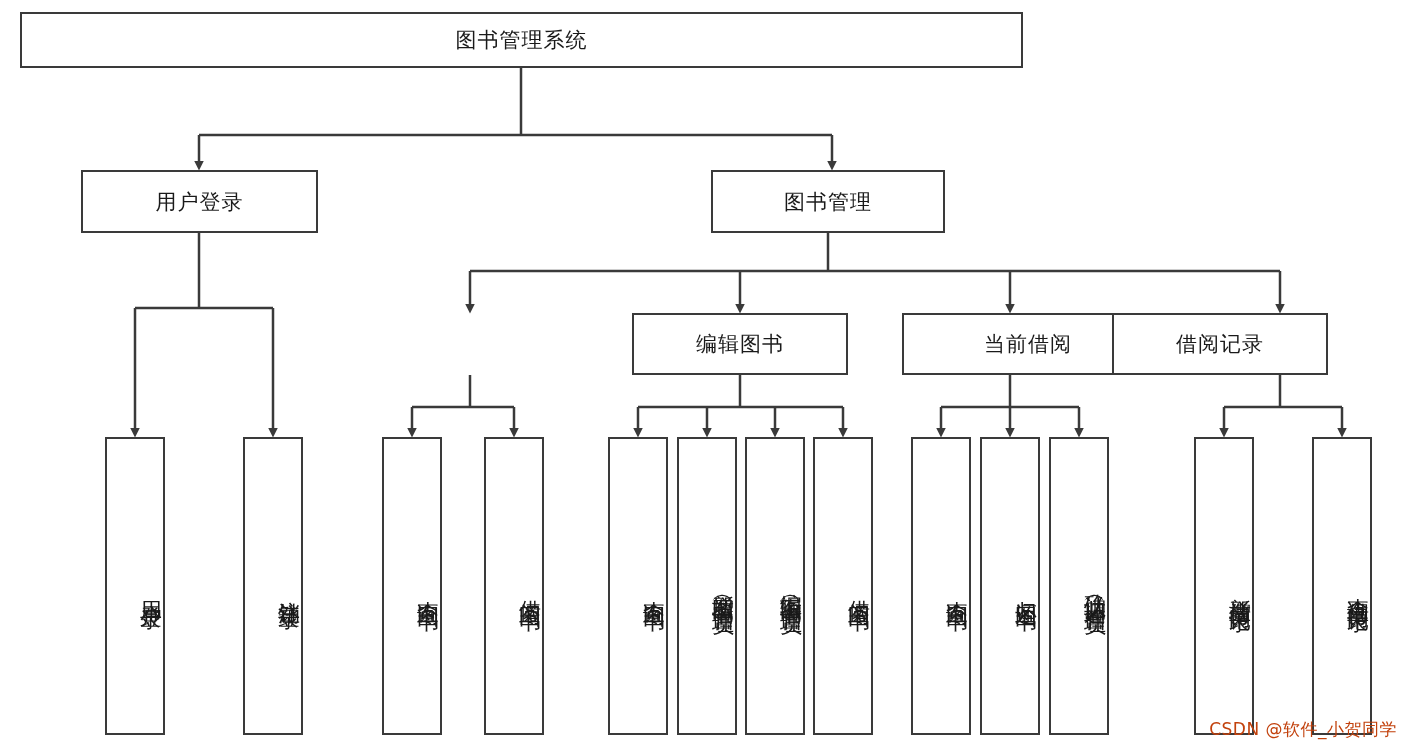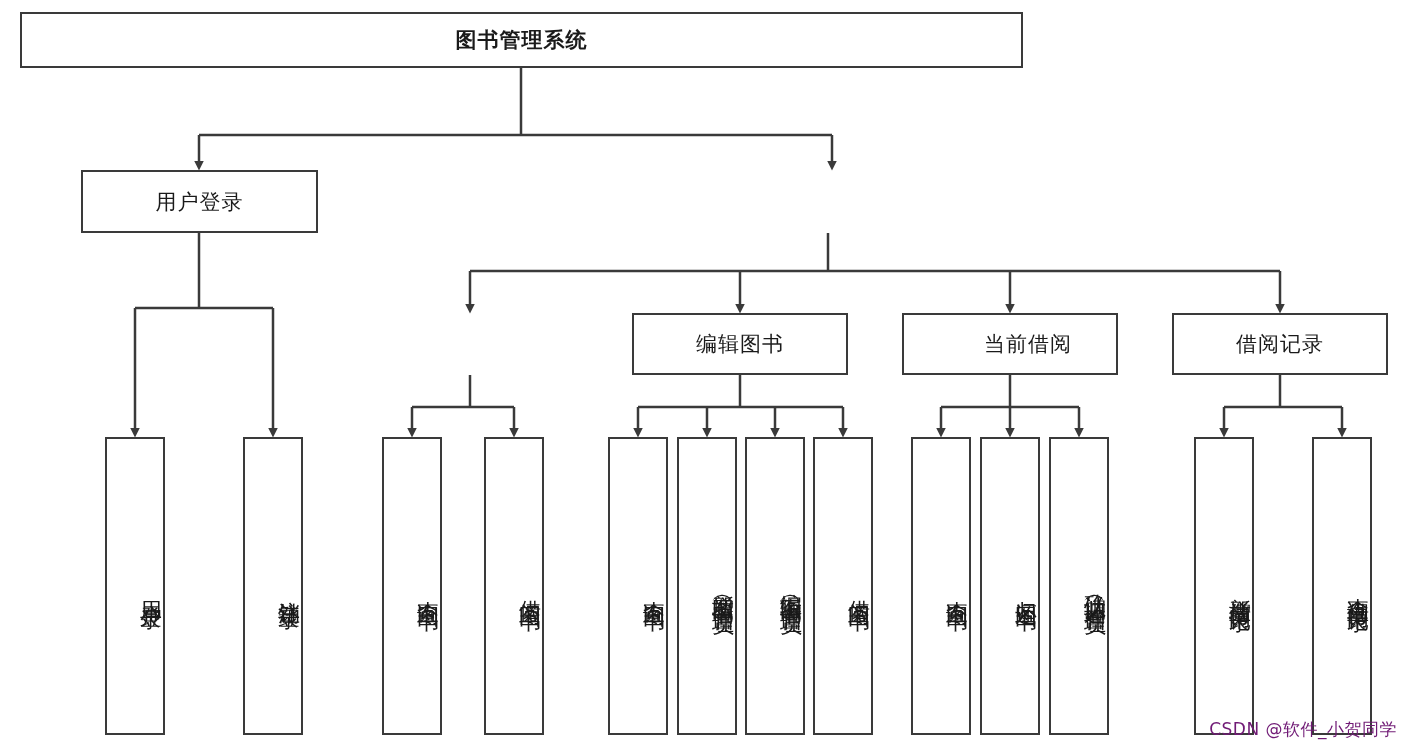--- a/index.html
+++ b/index.html
@@ -5,21 +5,21 @@
   html,body{margin:0;padding:0;background:#ffffff;}
   body{font-family:"DejaVu Sans","Liberation Sans",sans-serif;}
   #canvas{position:relative;width:1405px;height:747px;background:#ffffff;overflow:hidden;}
   svg#wires{position:absolute;left:0;top:0;width:1405px;height:747px;}
   .node{position:absolute;box-sizing:border-box;background:#ffffff;border:2.5px solid #3a3a3a;
         display:flex;align-items:center;justify-content:center;color:#1a1a1a;}
   .node.h{font-size:21px;letter-spacing:1px;}
   .node.v{writing-mode:vertical-rl;text-orientation:upright;font-size:22px;
           letter-spacing:3px;line-height:1.05;padding-top:6px;align-items:flex-start;justify-content:center;}
   .node.v span{writing-mode:vertical-rl;text-orientation:upright;}
-  #watermark{position:absolute;right:8px;bottom:6px;font-size:17px;color:#701a75;
+  #watermark{position:absolute;right:8px;bottom:6px;font-size:17px;color:#c2410c;
              letter-spacing:0.5px;white-space:nowrap;}
 </style>
 </head>
 <body>
 
 <div id="canvas">
 
   <svg id="wires" viewBox="0 0 1405 747">
     <defs>
       <marker id="ah" markerWidth="12" markerHeight="12" refX="1.5" refY="5" orient="auto" markerUnits="userSpaceOnUse">
@@ -63,35 +63,38 @@
       <path d="M1010,407 L1010,429" marker-end="url(#ah)"></path>
       <path d="M1079,407 L1079,429" marker-end="url(#ah)"></path>
 
       <path d="M1280,375 L1280,407"></path>
       <path d="M1224,407 L1342,407"></path>
       <path d="M1224,407 L1224,429" marker-end="url(#ah)"></path>
       <path d="M1342,407 L1342,429" marker-end="url(#ah)"></path>
     </g>
   </svg>
 
-  <div class="node h" style="left:20px;top:12px;width:1003px;height:56px;font-weight:bold;">
+  <div class="node h" style="left:20px;top:12px;width:1003px;height:56px;">
     <span>图书管理系统</span>
   </div>
 
   <div class="node h" style="left:81px;top:170px;width:237px;height:63px;">
     <span>用户登录</span>
+  </div>
+  <div class="node h" style="left:711px;top:170px;width:234px;height:63px;">
+    <span>图书管理</span>
   </div>
 
   <div class="node h" style="left:632px;top:313px;width:216px;height:62px;">
     <span>编辑图书</span>
   </div>
   <div class="node h" style="left:902px;top:313px;width:216px;height:62px;padding-left:36px;">
     <span>当前借阅</span>
   </div>
-  <div class="node h" style="left:1172px;top:313px;width:216px;height:62px;font-family:Liberation Mono, monospace;">
+  <div class="node h" style="left:1112px;top:313px;width:216px;height:62px;font-family:Liberation Mono, monospace;">
     <span>借阅记录</span>
   </div>
 
   <div class="node v" style="left:105px;top:437px;width:60px;height:298px;">
     <span>用户登录</span>
   </div>
   <div class="node v" style="left:243px;top:437px;width:60px;height:298px;">
     <span>注销登录</span>
   </div>
 

